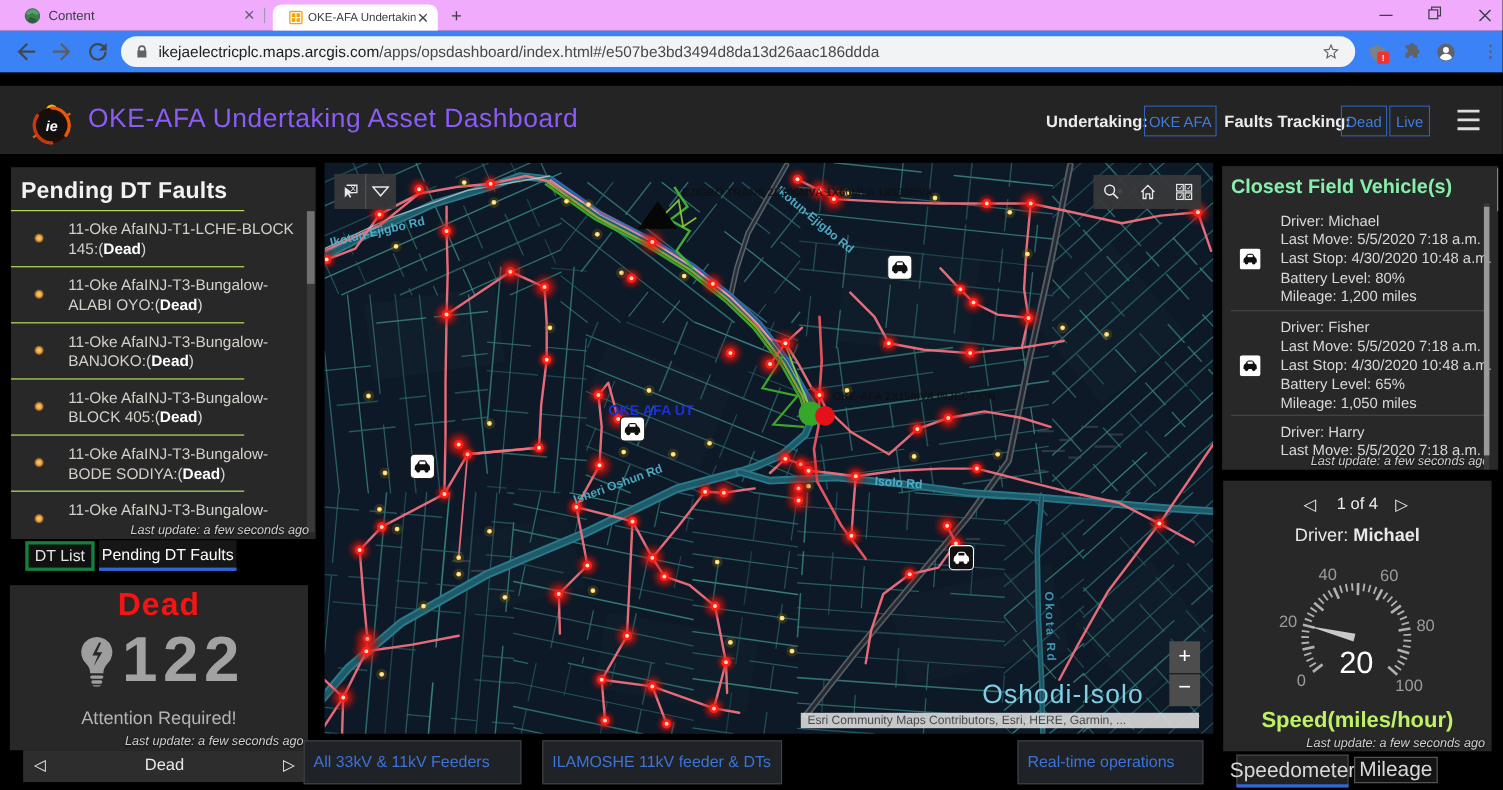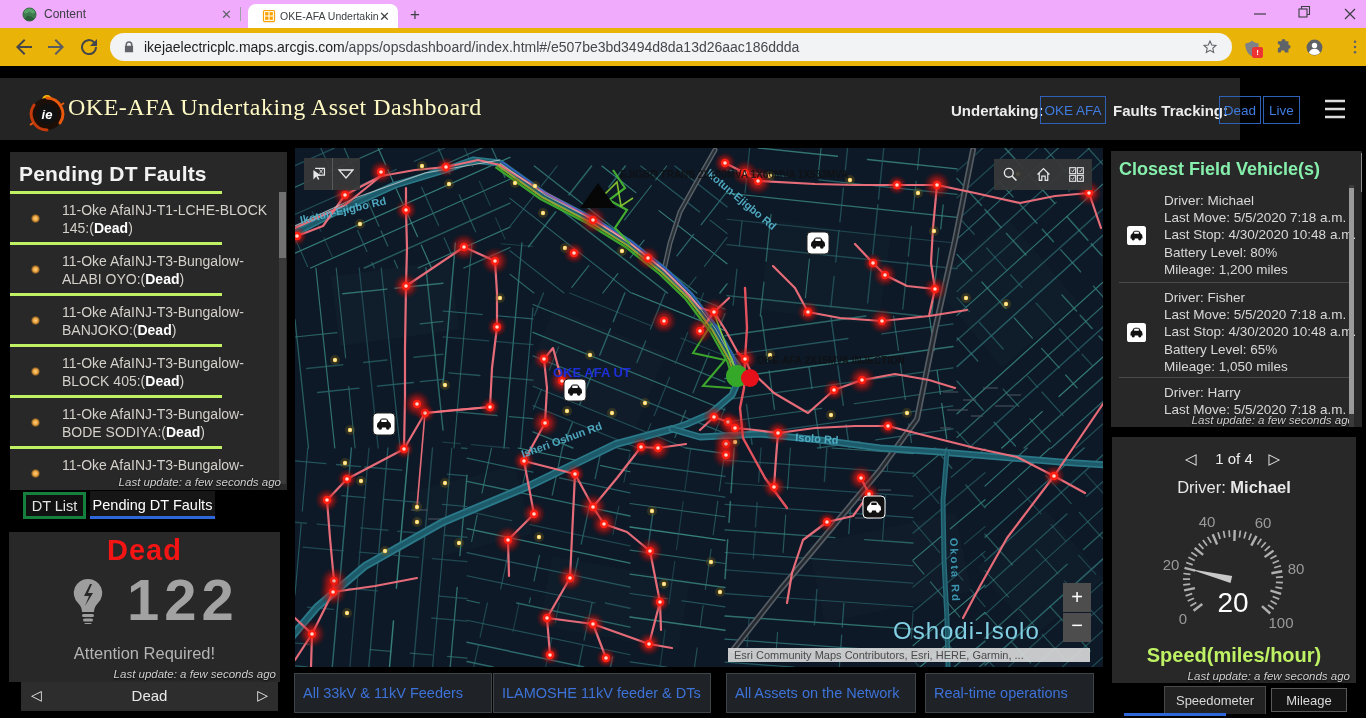--- a/index.html
+++ b/index.html
@@ -6,58 +6,58 @@
 .abs { position:absolute; }
 
 #tabstrip { position:absolute; left:0; top:0; width:1366px; height:28px; background:#f0abfc; }
 .tab { position:absolute; top:0px; height:28px; font-size:12px; color:#3c4043; }
 #tab1 { left:10px; width:230px; }
 #tab2 { left:248px; width:148px; background:#fff; border-radius:8px 8px 0 0; top:4px; height:24px; width:150px; }
 .tabtitle { position:absolute; left:30px; top:50%; transform:translateY(-50%); white-space:nowrap; overflow:hidden; }
 .tabx { position:absolute; right:8px; top:50%; transform:translateY(-50%); font-size:13px; color:#5f6368; }
 #winctl { position:absolute; right:0; top:0; width:140px; height:28px; color:#3c4043; }
 
-#toolbar { position:absolute; left:0; top:28px; width:1366px; height:38px; background:#eab308; }
+#toolbar { position:absolute; left:0; top:28px; width:1366px; height:38px; background:#3b82f6; }
 #omnibox { position:absolute; left:110px; top:5px; width:1122px; height:28px; background:#f1f3f4; border-radius:14px; }
 #urltext { position:absolute; left:34px; top:5.5px; font-size:14px; color:#202124; white-space:nowrap; }
 .navic { position:absolute; top:7px; width:24px; height:24px; }
 
 #dash { position:absolute; left:0; top:66px; width:1366px; height:652px; background:#000; }
-#dhead { position:absolute; left:0; top:12px; width:1240px; height:62px; background:#242424; }
-#dtitle { position:absolute; left:68px; top:16px; font-size:24px; color:#fef9c3; letter-spacing:0.5px;font-family:Liberation Serif, serif; }
+#dhead { position:absolute; left:0; top:12px; width:1366px; height:62px; background:#242424; }
+#dtitle { position:absolute; left:80px; top:16px; font-size:24px; color:#8b5cf6; letter-spacing:0.5px; }
 .hlabel { font-weight:bold; color:#ececec; font-size:15px; position:absolute; top:24px; }
 .hbtn { position:absolute; top:18px; height:28px; border:1px solid #2e62b8; color:#3f7ce0; font-size:13.5px;
   display:flex; align-items:center; justify-content:center; }
 
 .panel { position:absolute; background:#282828; }
 #plist { left:10px; top:86px; width:277px; height:338px; }
 #plist h1 { font-size:21px; color:#f2f2f2; padding:10px 0 0 9px; letter-spacing:0.2px; }
-.litem { position:absolute; left:0; width:212px; height:50px; border-top:3px solid #bef264; }
+.litem { position:absolute; left:0; width:212px; height:50px; border-top:1px solid #bef264; }
 .litem .txt { position:absolute; left:52px; top:7px; width:218px; font-size:14px; line-height:18px; color:#d4d0ca; }
 .dot { position:absolute; left:21px; top:20px; width:9px; height:9px; border-radius:50%;
   background:radial-gradient(circle,#ffd080 0%,#e9a039 40%,rgba(150,95,25,0.35) 68%,rgba(120,75,15,0) 100%); }
 .lastupd { position:absolute; font-style:italic; font-size:11.5px; color:#cfcfcf; text-shadow:0 1px 2px #000; }
 .scroll { position:absolute; right:1px; width:7px; background:#3a3a3a; }
 .thumb { position:absolute; left:0; width:7px; background:#707070; }
 
 .ltab { position:absolute; font-size:14.5px; color:#e4e4e4; display:flex; align-items:center; justify-content:center; }
 
 #pdead { left:9px; top:466px; width:271px; height:150px; }
 #pdead .red { text-align:center; font-size:29px; font-weight:bold; color:#f51414; margin-top:2px; letter-spacing:1px; }
-#bignum { position:absolute; left:118px; top:34px; font-size:58px; font-weight:bold; color:#a2a2a2; letter-spacing:5px; }
+#bignum { position:absolute; left:102px; top:34px; font-size:58px; font-weight:bold; color:#a2a2a2; letter-spacing:5px; }
 #attn { position:absolute; left:0; top:112px; width:100%; text-align:center; font-size:16.5px; color:#b4b4b4; }
 #deadnav { position:absolute; left:21px; top:616px; width:257px; height:29px; background:#2d2d2d; color:#e8e8e8; }
 
 #pveh { left:1111px; top:85px; width:251px; height:276px; overflow:hidden; }
 #pveh h1 { font-size:18px; color:#86efac; padding:8px 0 0 8px; }
 .ventry { position:absolute; left:0; width:100%; }
 .ventry .vtxt { position:absolute; left:53px; font-size:13.5px; line-height:17.2px; color:#d8d8d8; white-space:nowrap; }
 .vsep { position:absolute; left:8px; width:230px; border-top:1px solid #4a4a4a; }
 #pgauge { left:1112px; top:371px; width:244px; height:246px; overflow:hidden; }
-.rtab { position:absolute; font-size:13px; color:#d8d8d8; display:flex; align-items:center; justify-content:center;margin-left:40px; }
+.rtab { position:absolute; font-size:19px; color:#d8d8d8; display:flex; align-items:center; justify-content:center; }
 
 #pmap { position:absolute; left:295px; top:82px; width:808px; height:519px; background:#0d1927; overflow:hidden; }
 .mapbtn { position:absolute; background:rgba(56,56,56,0.92); }
 #esri { position:absolute; left:433px; top:500px; width:362px; height:14px; background:rgba(224,224,224,0.88);
   font-size:11px; color:#4a4a4a; padding-left:6px; line-height:14px; white-space:nowrap; overflow:hidden; }
 .zoombtn { position:absolute; left:768px; width:28px; height:29px; background:#4d4d4d; color:#fff;
   font-size:20px; text-align:center; line-height:28px; }
 
 .btab { position:absolute; top:607px; height:40px; background:#1f2327; border:1px solid #3f4449;
   color:#3d72d8; font-size:14.5px; display:flex; align-items:center; padding-left:8px; }
@@ -1188,16 +1188,15 @@
           <path d="M3,10 L10,3 L17,10 M5,8.5 L5,17 L8,17 L8,12 L12,12 L12,17 L15,17 L15,8.5" fill="none" stroke="#e8e8e8" stroke-width="1.4"></path>
         </svg>
         <svg class="abs" style="left:74px;top:7px" width="17" height="17" viewBox="0 0 20 20">
           <rect x="2" y="2" width="7" height="7" fill="none" stroke="#e8e8e8" stroke-width="1.3"></rect>
           <rect x="11" y="2" width="7" height="7" fill="none" stroke="#e8e8e8" stroke-width="1.3"></rect>
           <rect x="2" y="11" width="7" height="7" fill="none" stroke="#e8e8e8" stroke-width="1.3"></rect>
           <rect x="11" y="11" width="7" height="7" fill="none" stroke="#e8e8e8" stroke-width="1.3"></rect>
           <path d="M4,5.5 L5.5,7 L7.5,3.5 M13,5.5 L14.5,7 L16.5,3.5 M4,14.5 L5.5,16 L7.5,12.5 M13,14.5 L14.5,16 L16.5,12.5" fill="none" stroke="#e8e8e8" stroke-width="1"></path>
         </svg>
       </div><div class="zoombtn" style="top:435px">+</div><div class="zoombtn" style="top:465px;line-height:25px">−</div><div id="esri">Esri Community Maps Contributors, Esri, HERE, Garmin, ...</div></div>
-    <div class="btab" style="left:294px;width:198px">All 33kV &amp; 11kV Feeders</div>
+    <div class="btab" style="left:276px;width:198px">All 33kV &amp; 11kV Feeders</div>
     <div class="btab" style="left:493px;width:218px">ILAMOSHE 11kV feeder &amp; DTs</div>
-    <div class="btab" style="left:726px;width:190px">All Assets on the Network</div>
     <div class="btab" style="left:925px;width:169px">Real-time operations</div>
   </div>
 </body></html>

